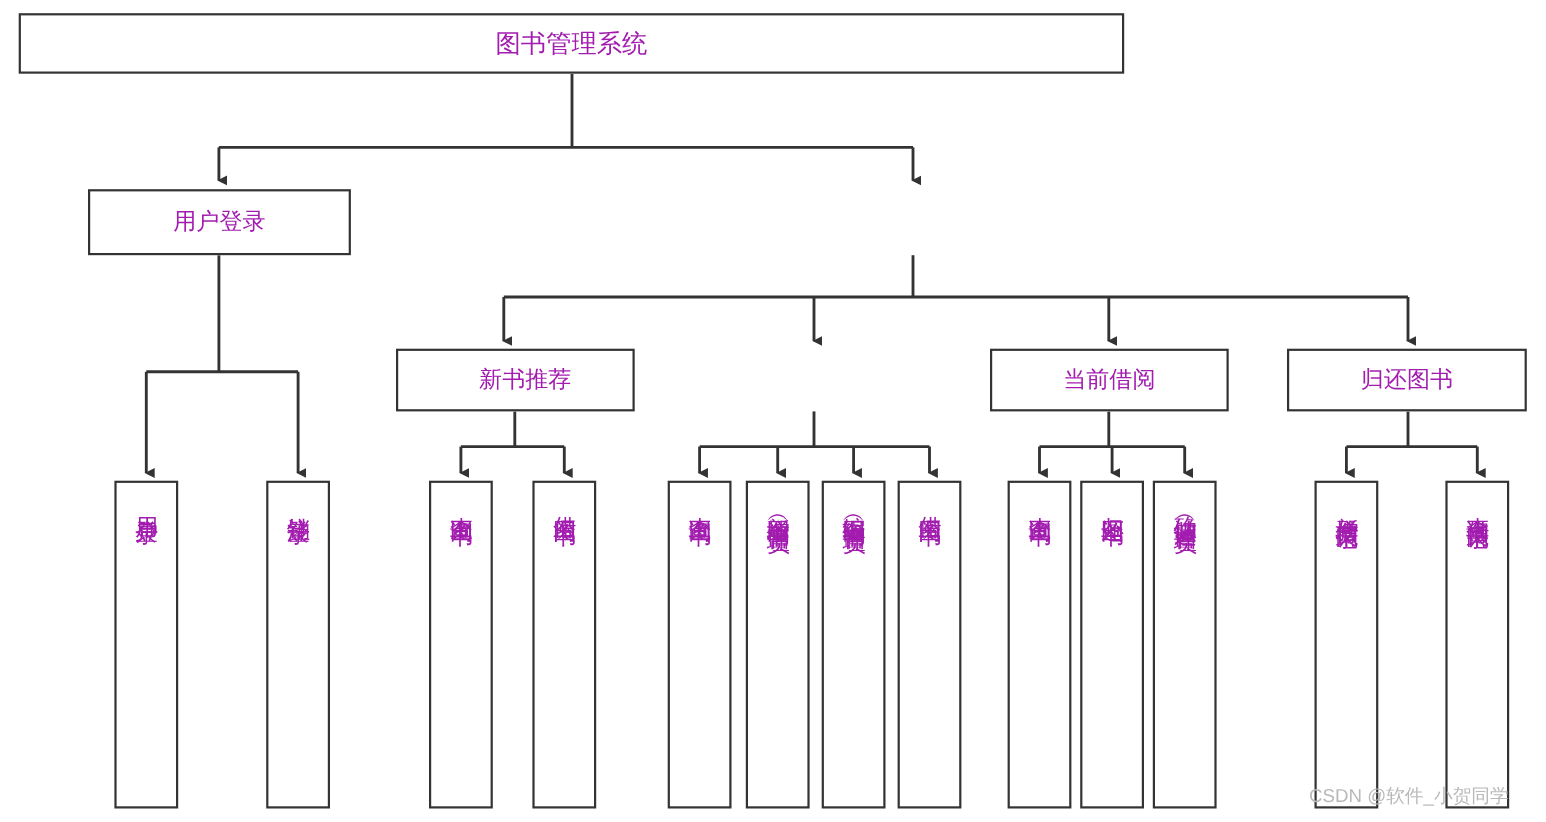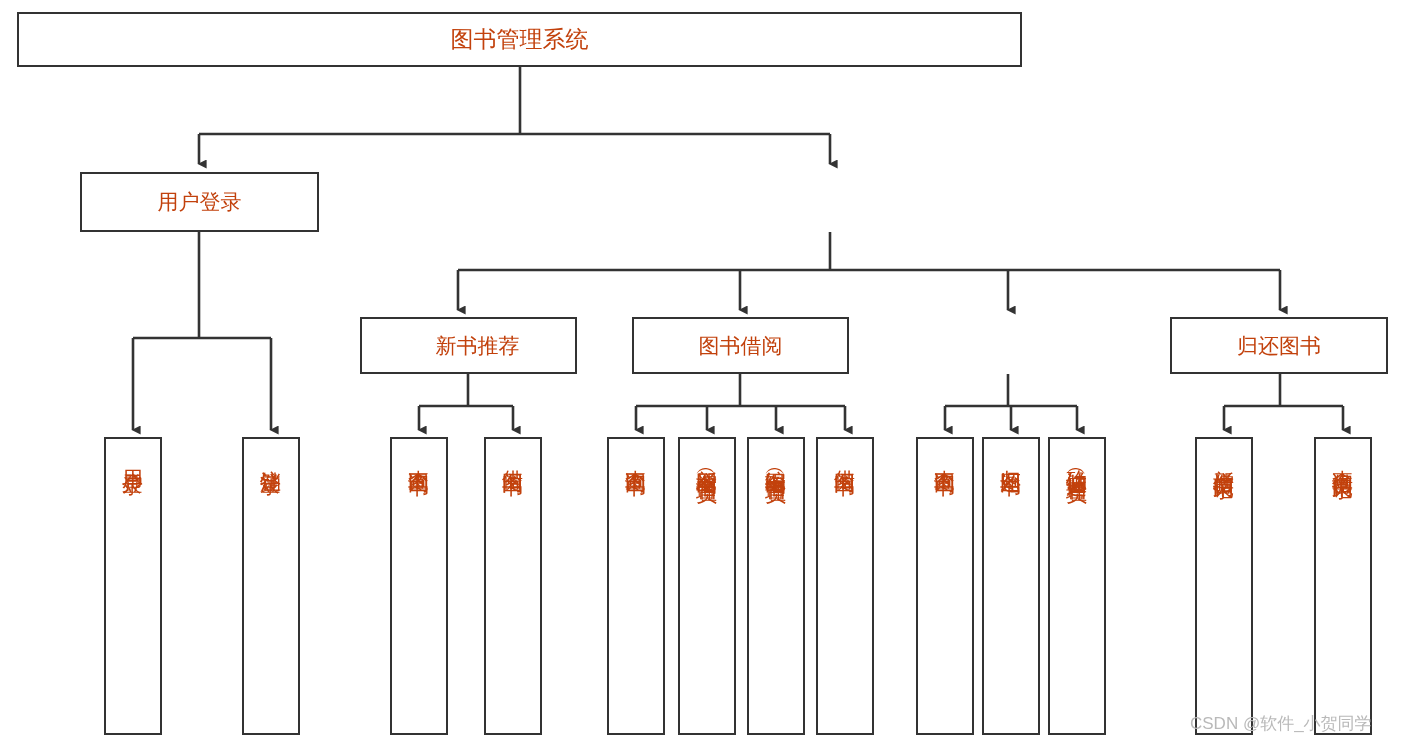--- a/index.html
+++ b/index.html
@@ -28,21 +28,21 @@
     position: absolute;
     box-sizing: border-box;
     border: 2px solid #333333;
     background: #ffffff;
     display: flex;
     align-items: center;
     justify-content: center;
     z-index: 2;
   }
   .node .label {
-    color: #c2410c;
+    color: #a21caf;
     line-height: 1.22;
     text-align: center;
     white-space: nowrap;
   }
   
   .node.root { border-width: 2px; }
   .node.root .label { font-size: 23px; }
   
   .node.h1 .label { font-size: 21px; }
   .node.h2 .label { font-size: 21px; }
@@ -129,22 +129,22 @@
     <span class="label">图书管理系统</span>
   </div>
 
   <div class="node h1" style="left:80px; top:172px; width:239px; height:60px;">
     <span class="label">用户登录</span>
   </div>
 
   <div class="node h2" style="left:360px; top:317px; width:217px; height:57px;padding-left:18px;">
     <span class="label">新书推荐</span>
   </div>
-  <div class="node h2" style="left:632px; top:317px; width:217px; height:57px;">
-    <span class="label">图书借阅</span>
+  <div class="node h2" style="left:900px; top:317px; width:217px; height:57px;">
+    <span class="label">当前借阅</span>
   </div>
   <div class="node h2" style="left:1170px; top:317px; width:218px; height:57px;">
     <span class="label">归还图书</span>
   </div>
 
   <div class="node leaf" style="left:104px; top:437px; width:58px; height:298px;">
     <span class="label">用户登录</span>
   </div>
   <div class="node leaf" style="left:242px; top:437px; width:58px; height:298px;">
     <span class="label">注销登录</span>

